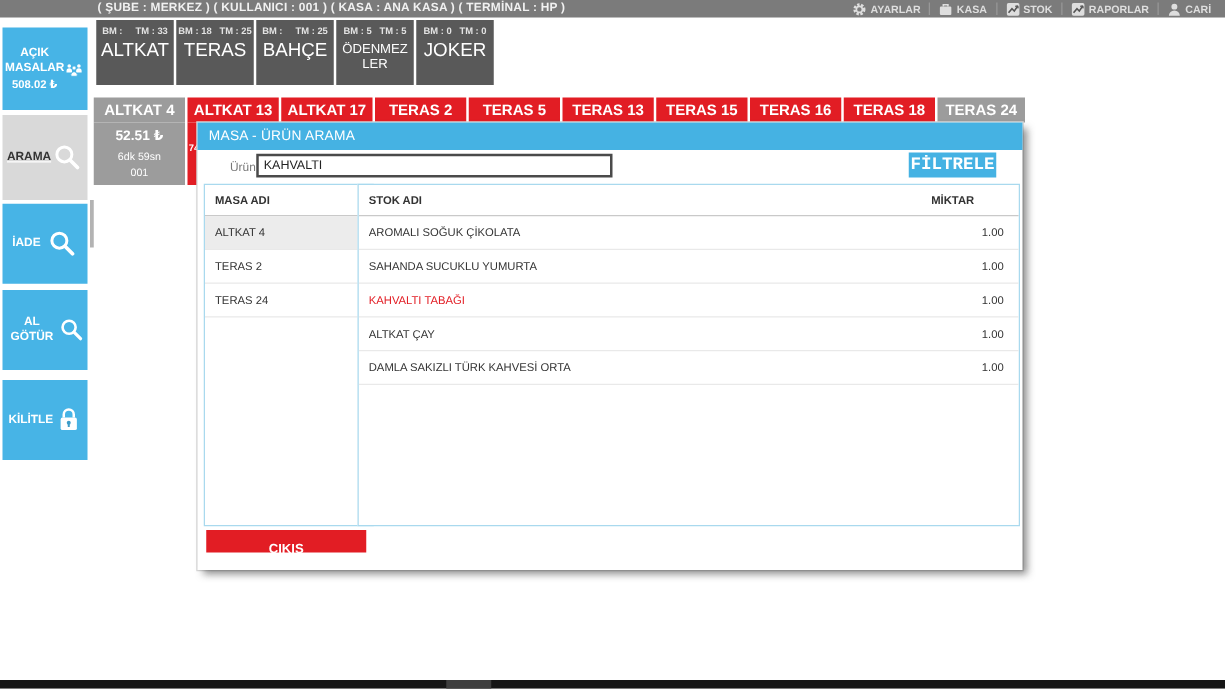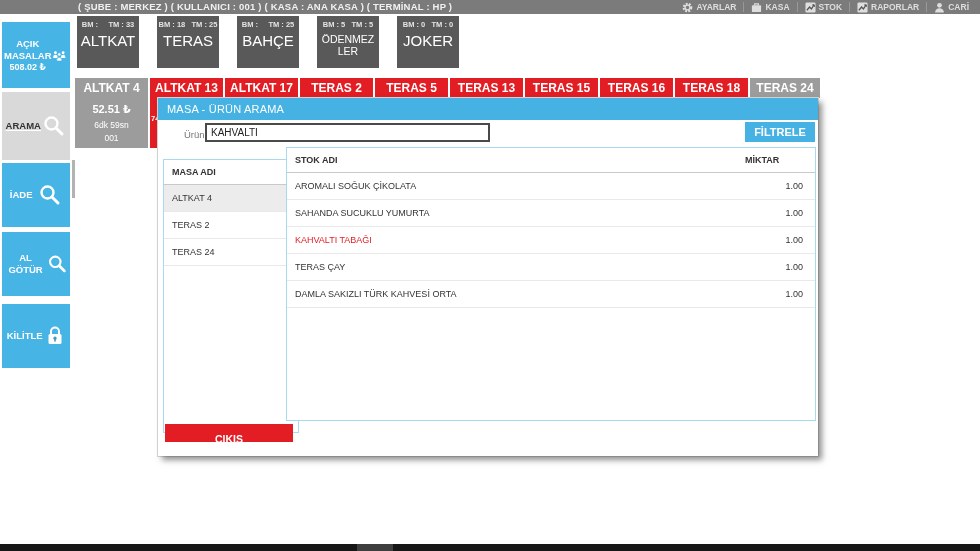--- a/index.html
+++ b/index.html
@@ -33,21 +33,21 @@
   .side-btn .sub { font-size:9px; font-weight:bold; margin-top:1px; }
   .side-btn.light { background:#d9d9d9; }
   .side-btn.light .lbl { color:#333; }
   .s1 { top:22px; height:66px; }
   .s2 { top:92px; height:68px;text-decoration:underline; }
   .s3 { top:163px; height:64px; }
   .s4 { top:232px; height:64px; }
   .s5 { top:304px; height:64px; }
   .side-scroll { position:absolute; left:72px; top:160px; width:3px; height:38px; background:#b3b3b3; }
   
-  .rooms { position:absolute; left:77px; top:16px; display:flex; gap:18px;border-radius:19px; }
+  .rooms { position:absolute; left:77px; top:16px; display:flex; gap:2px;border-radius:19px; }
   .room {
     width:62px; height:52px; background:#595959; color:#fff; cursor:pointer;
     display:flex; flex-direction:column; align-items:center; padding-top:4px;
   }
   .room-counts { font-size:7.5px; font-weight:bold; color:#e3e3e3; white-space:pre; }
   .room-name { font-size:15px; font-weight:normal; margin-top:3px; }
   .room-name.small { font-size:10.5px; line-height:1.1; text-align:center; word-break:break-all; width:56px; margin-top:5px; }
   
   .tabs { position:absolute; left:75px; top:78px; display:flex; gap:2px; height:20px; }
   .tab {
@@ -77,26 +77,26 @@
     font-size:11px; padding-left:9px; letter-spacing:.2px;
   }
   .filter-row { position:relative; height:27px; }
   .filter-label { position:absolute; left:10px; top:9px; font-size:9.5px; color:#777;margin-left:16px; }
   .filter-input {
     position:absolute; left:47px; top:3px; width:285px; height:19px;
     border:2px solid #4a4a4a; font-size:10px; padding:0 4px; color:#222; outline:none;
     font-family:"Liberation Sans","DejaVu Sans",sans-serif;
   }
   .filter-btn {
-    position:absolute; right:3px; top:2px; width:70px; height:20px; background:#45b2e3;
-    color:#fff; font-size:11px; font-weight:bold; border:none; cursor:pointer;
-    font-family:Liberation Sans, sans-serif;
+    position:absolute; right:21px; top:2px; width:70px; height:20px; background:#45b2e3;
+    color:#fff; font-size:14px; font-weight:bold; border:none; cursor:pointer;
+    font-family:Liberation Mono, monospace;
   }
   .panel { position:absolute; top:49px; height:274px; border:1px solid #a9d9ee; background:#fff; overflow:hidden; }
-  .panel.masa  { left:5px;   width:136px;margin-top:12px; }
+  .panel.masa  { left:5px;   width:136px; }
   .panel.stock { left:128px; width:530px; }
   .p-head {
     height:25px; line-height:25px; font-size:9px; font-weight:bold; color:#333;
     padding-left:8px; border-bottom:1px solid #c9c9c9; display:flex;
   }
   .p-row {
     height:27px; line-height:26px; font-size:9px; color:#333;
     padding-left:8px; border-bottom:1px solid #e9e9e9; display:flex; cursor:pointer;
   }
   .p-row.sel { background:#ececec; }
@@ -282,21 +282,21 @@
     </div>
     <div class="p-row">
       <div class="col-name">SAHANDA SUCUKLU YUMURTA</div>
       <div class="col-qty">1.00</div>
     </div>
     <div class="p-row">
       <div class="col-name red-name">KAHVALTI TABAĞI</div>
       <div class="col-qty">1.00</div>
     </div>
     <div class="p-row">
-      <div class="col-name">TERAS ÇAY</div>
+      <div class="col-name">ALTKAT ÇAY</div>
       <div class="col-qty">1.00</div>
     </div>
     <div class="p-row">
       <div class="col-name">DAMLA SAKIZLI TÜRK KAHVESİ ORTA</div>
       <div class="col-qty">1.00</div>
     </div>
   </div>
 
   <div class="modal-btn btn-exit">ÇIKIŞ</div>
 </div>

